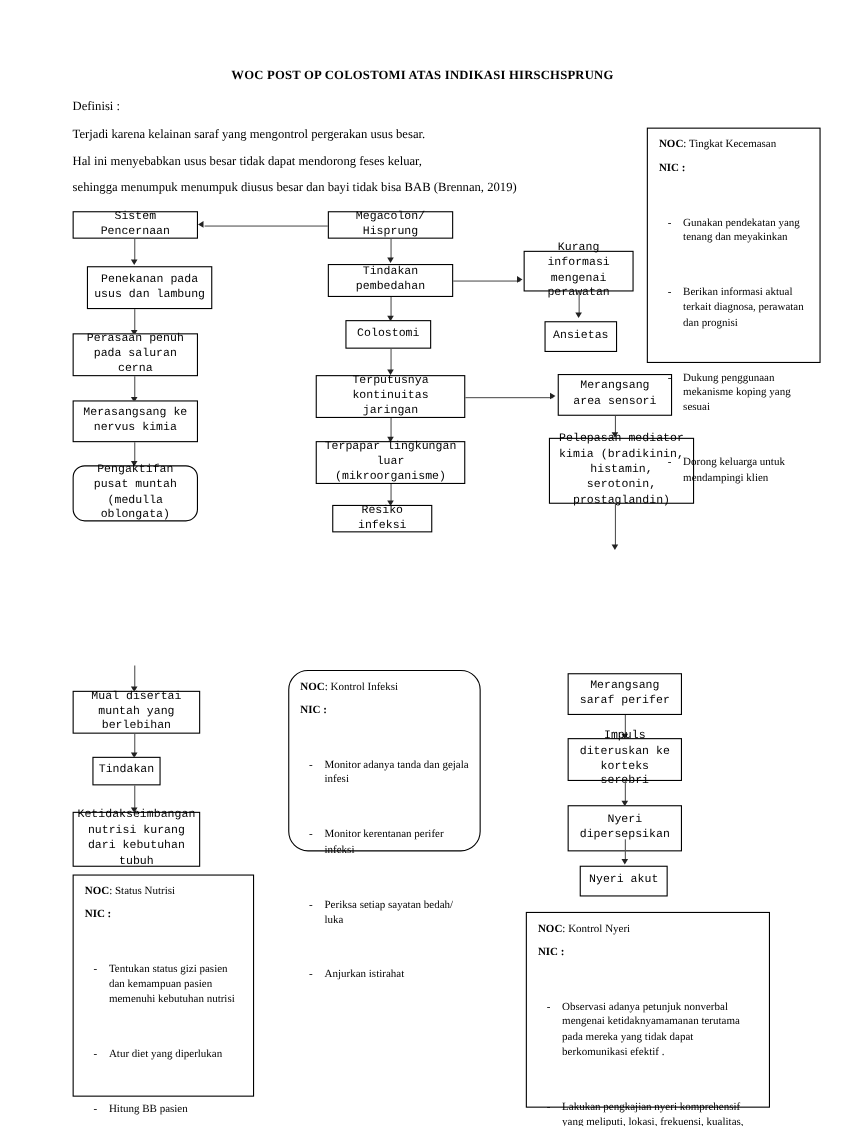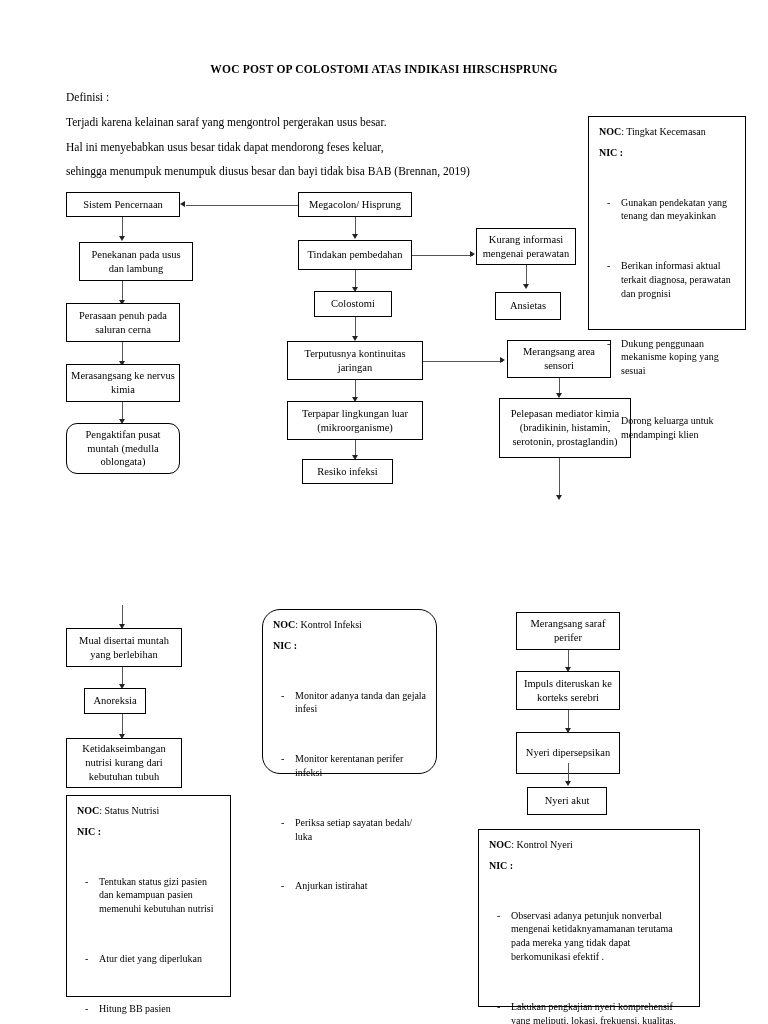--- a/index.html
+++ b/index.html
@@ -14,21 +14,21 @@
   .doc-title{
     position:absolute;left:0;top:63px;width:768px;text-align:center;
     font-weight:bold;font-size:11.5px;letter-spacing:.2px;
   }
   .para{position:absolute;font-size:11.5px;white-space:nowrap;}
 
   
   .box{
     position:absolute;border:1.2px solid #000;background:#fff;
     display:flex;align-items:center;justify-content:center;text-align:center;
-    font-size:10.5px;line-height:1.32;padding:0 4px;box-sizing:border-box;
+    font-size:10.5px;line-height:1.32;padding:0 4px;box-sizing:border-box;font-family:Liberation Mono, monospace;
   }
 
   
   .panel{
     position:absolute;border:1.2px solid #000;background:#fff;
     box-sizing:border-box;padding:8px 9px 22px 10px;font-size:10px;line-height:1.38;
   }
   .panel .hdr{margin:0 0 7px 0;}
   .panel .hdr b{font-weight:bold;}
   .panel .nic{margin:0 0 4px 0;font-weight:bold;}
@@ -150,21 +150,21 @@
   </div>
 
   <div class="vline" style="left:122px;top:605px;height:22px;"></div>
   <div class="arrow-d" style="left:119px;top:624px;"></div>
 
   <div class="box" style="left:66px;top:628px;width:116px;height:39px;">Mual disertai muntah yang berlebihan</div>
 
   <div class="vline" style="left:122px;top:667px;height:20px;"></div>
   <div class="arrow-d" style="left:119px;top:684px;"></div>
 
-  <div class="box" style="left:84px;top:688px;width:62px;height:26px;">Anoreksia</div>
+  <div class="box" style="left:84px;top:688px;width:62px;height:26px;">Tindakan</div>
 
   <div class="vline" style="left:122px;top:714px;height:23px;"></div>
   <div class="arrow-d" style="left:119px;top:734px;"></div>
 
   <div class="box" style="left:66px;top:738px;width:116px;height:50px;">Ketidakseimbangan nutrisi kurang dari kebutuhan tubuh</div>
 
   <div class="panel" style="left:66px;top:795px;width:165px;height:202px;">
     <div class="hdr">
       <b>NOC</b><span>: Status Nutrisi</span>
     </div>

